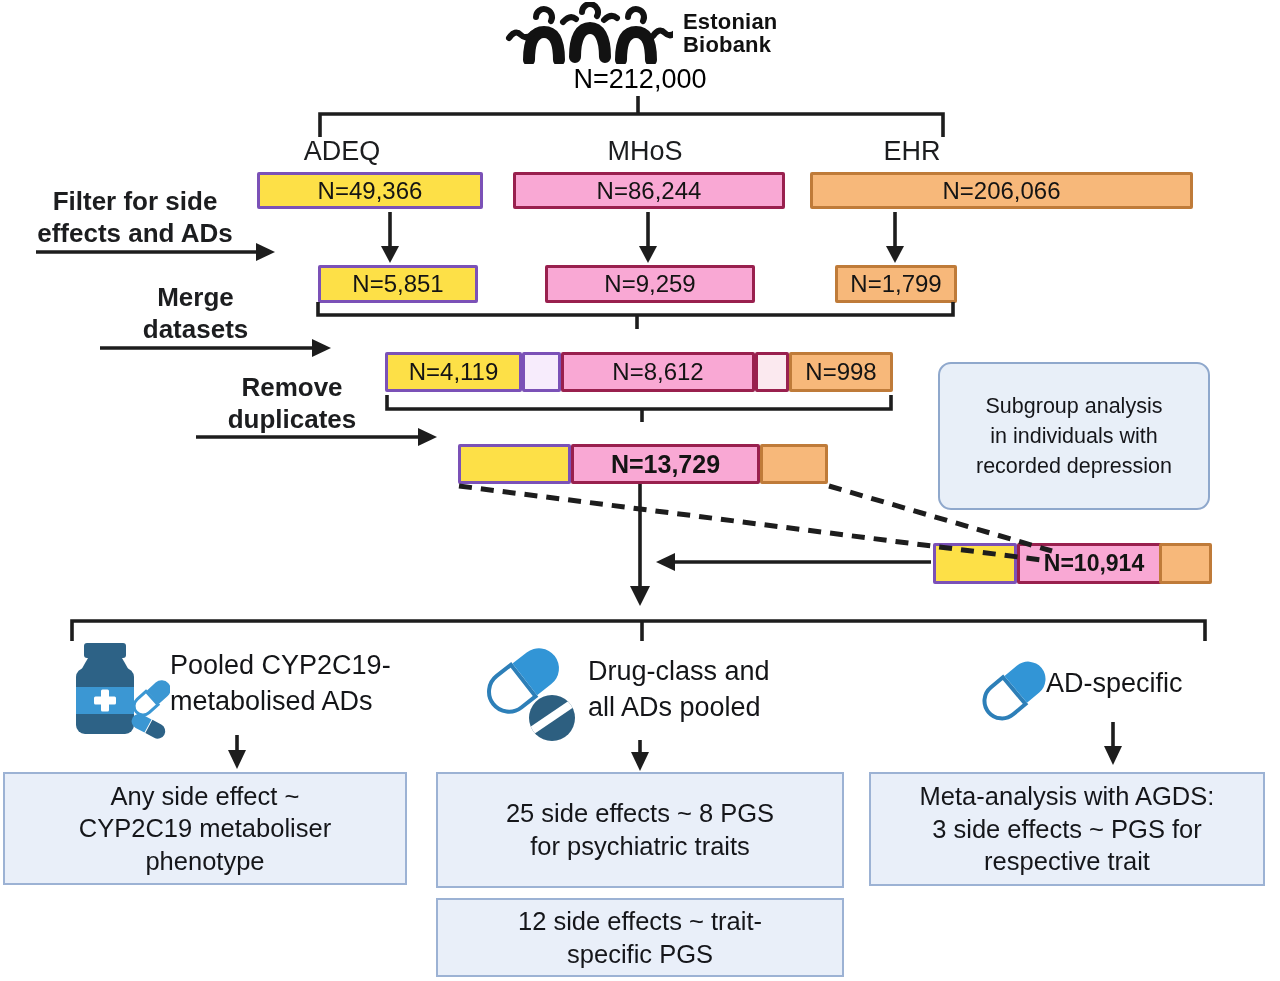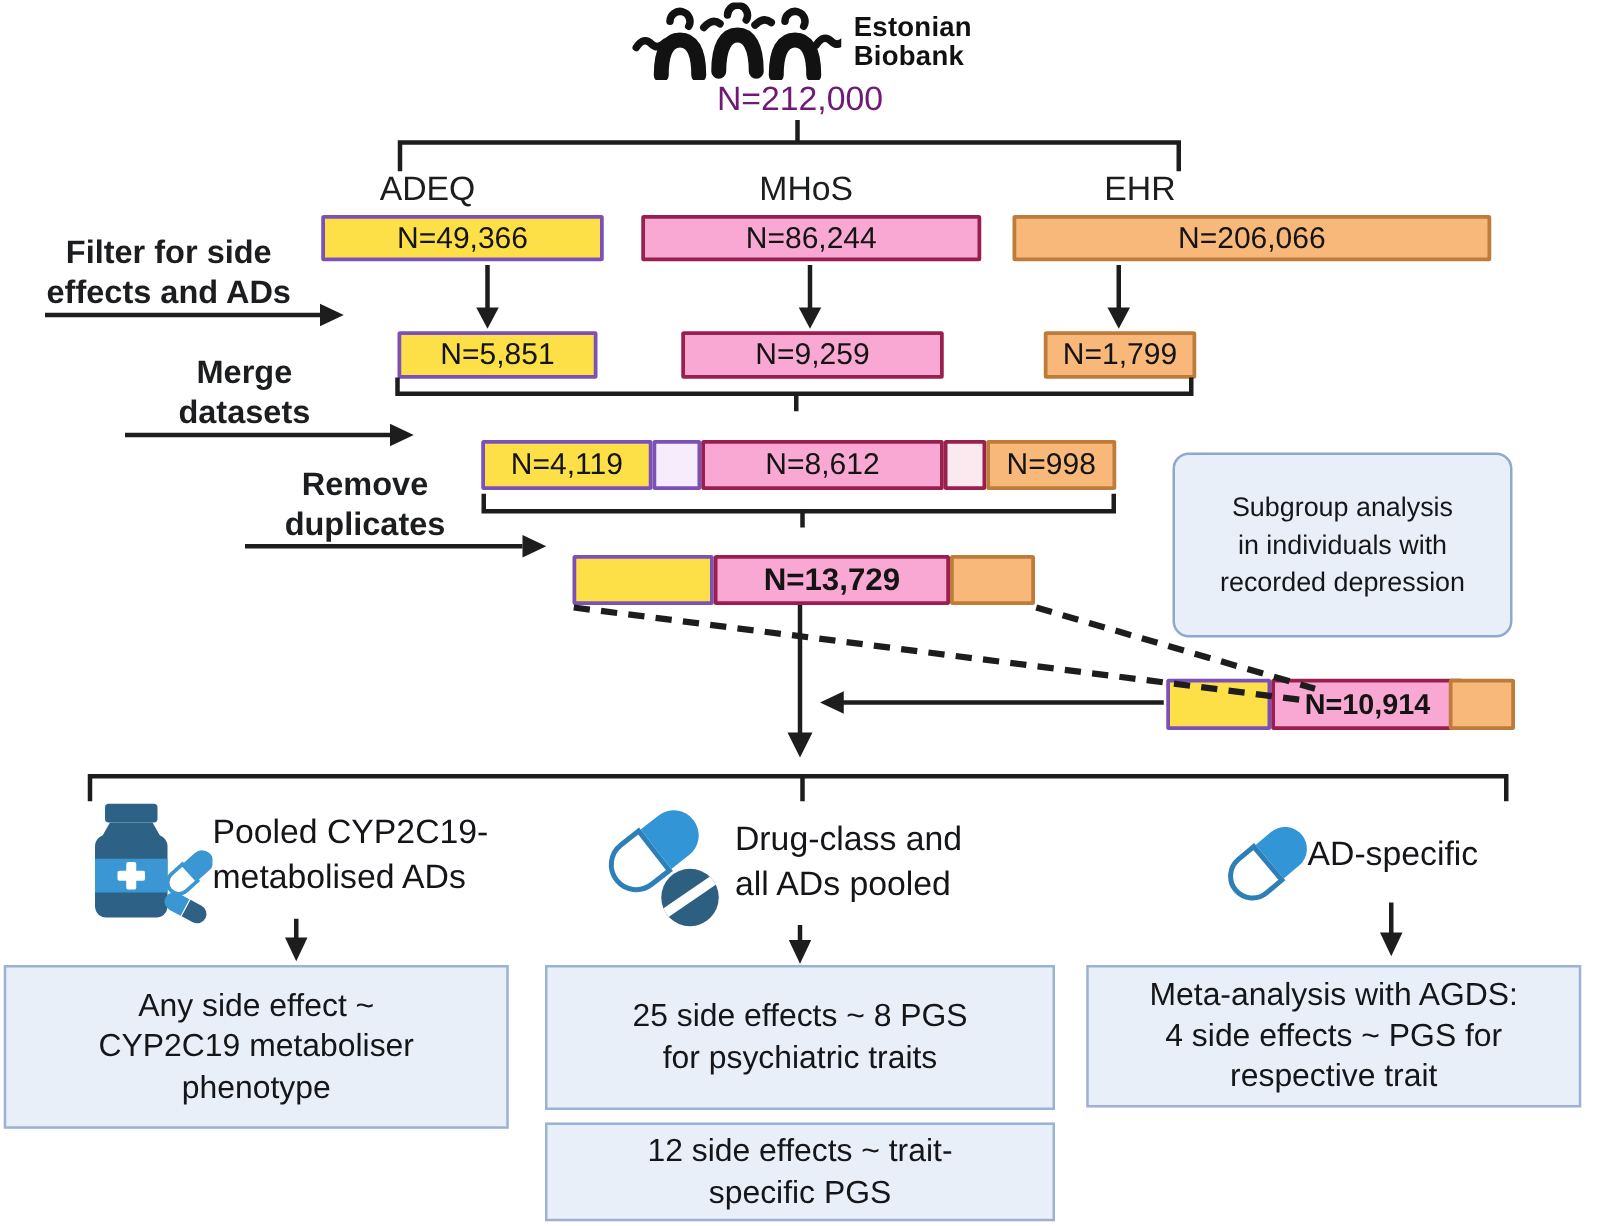--- a/index.html
+++ b/index.html
@@ -32,21 +32,21 @@
     position:absolute;box-sizing:border-box;background:#e8eff8;border:2.5px solid #8fa8cc;border-radius:13px;
     display:flex;align-items:center;justify-content:center;text-align:center;
     font-size:21.5px;line-height:1.4;white-space:pre-line;color:#15161a;
   }
   .branchlabel{
     position:absolute;font-size:27px;line-height:1.32;white-space:pre-line;color:#141518;
   }
   .brand{
     position:absolute;font-size:22px;font-weight:bold;line-height:1.06;color:#111;letter-spacing:.2px;
   }
-  .totaln{position:absolute;text-align:center;font-size:27px;color:#701a75;}
+  .totaln{position:absolute;text-align:center;font-size:27px;color:#000000;}
   svg.overlay{position:absolute;left:0;top:0;pointer-events:none;}
 </style>
 </head>
 <body>
 
 <div id="canvas">
 
   <svg class="abs" style="left:505px;top:2px;" width="168" height="62" viewBox="0 0 168 62">
     <g fill="none" stroke="#121212" stroke-linecap="round">
 
@@ -143,29 +143,29 @@
 all ADs pooled</div>
 
   <svg class="abs" style="left:972px;top:645px;" width="86" height="90" viewBox="0 0 86 90">
     <g transform="translate(43,45) rotate(-40)">
       <path d="M-1,-17.5 H-17 A17.5,17.5 0 0 0 -17,17.5 H-1 Z" fill="#ffffff" stroke="#2d7fb8" stroke-width="4"></path>
       <path d="M1,-17.5 H17 A17.5,17.5 0 0 1 17,17.5 H1 Z" fill="#3295d6"></path>
     </g>
   </svg>
   <div class="branchlabel" style="left:1046px;top:666px;width:215px;">AD-specific</div>
 
-  <div class="note" style="left:3px;top:772px;width:404px;height:131px;">Any side effect ~
+  <div class="note" style="left:3px;top:772px;width:404px;height:113px;">Any side effect ~
 CYP2C19 metaboliser
 phenotype</div>
   <div class="note" style="left:436px;top:772px;width:408px;height:116px;">25 side effects ~ 8 PGS
 for psychiatric traits</div>
   <div class="note" style="left:436px;top:898px;width:408px;height:79px;">12 side effects ~ trait-
 specific PGS</div>
   <div class="note" style="left:869px;top:772px;width:396px;height:114px;">Meta-analysis with AGDS:
-4 side effects ~ PGS for
+3 side effects ~ PGS for
 respective trait</div>
 
   <svg class="overlay" width="1280" height="981" viewBox="0 0 1280 981">
     <g stroke="#1d1d1d" stroke-width="3.6" fill="none">
 
       <path d="M638,96 V113"></path>
       <path d="M320,137 V114 H943 V137"></path>
 
       <path d="M390,212 V247"></path>
       <path d="M648,212 V247"></path>

